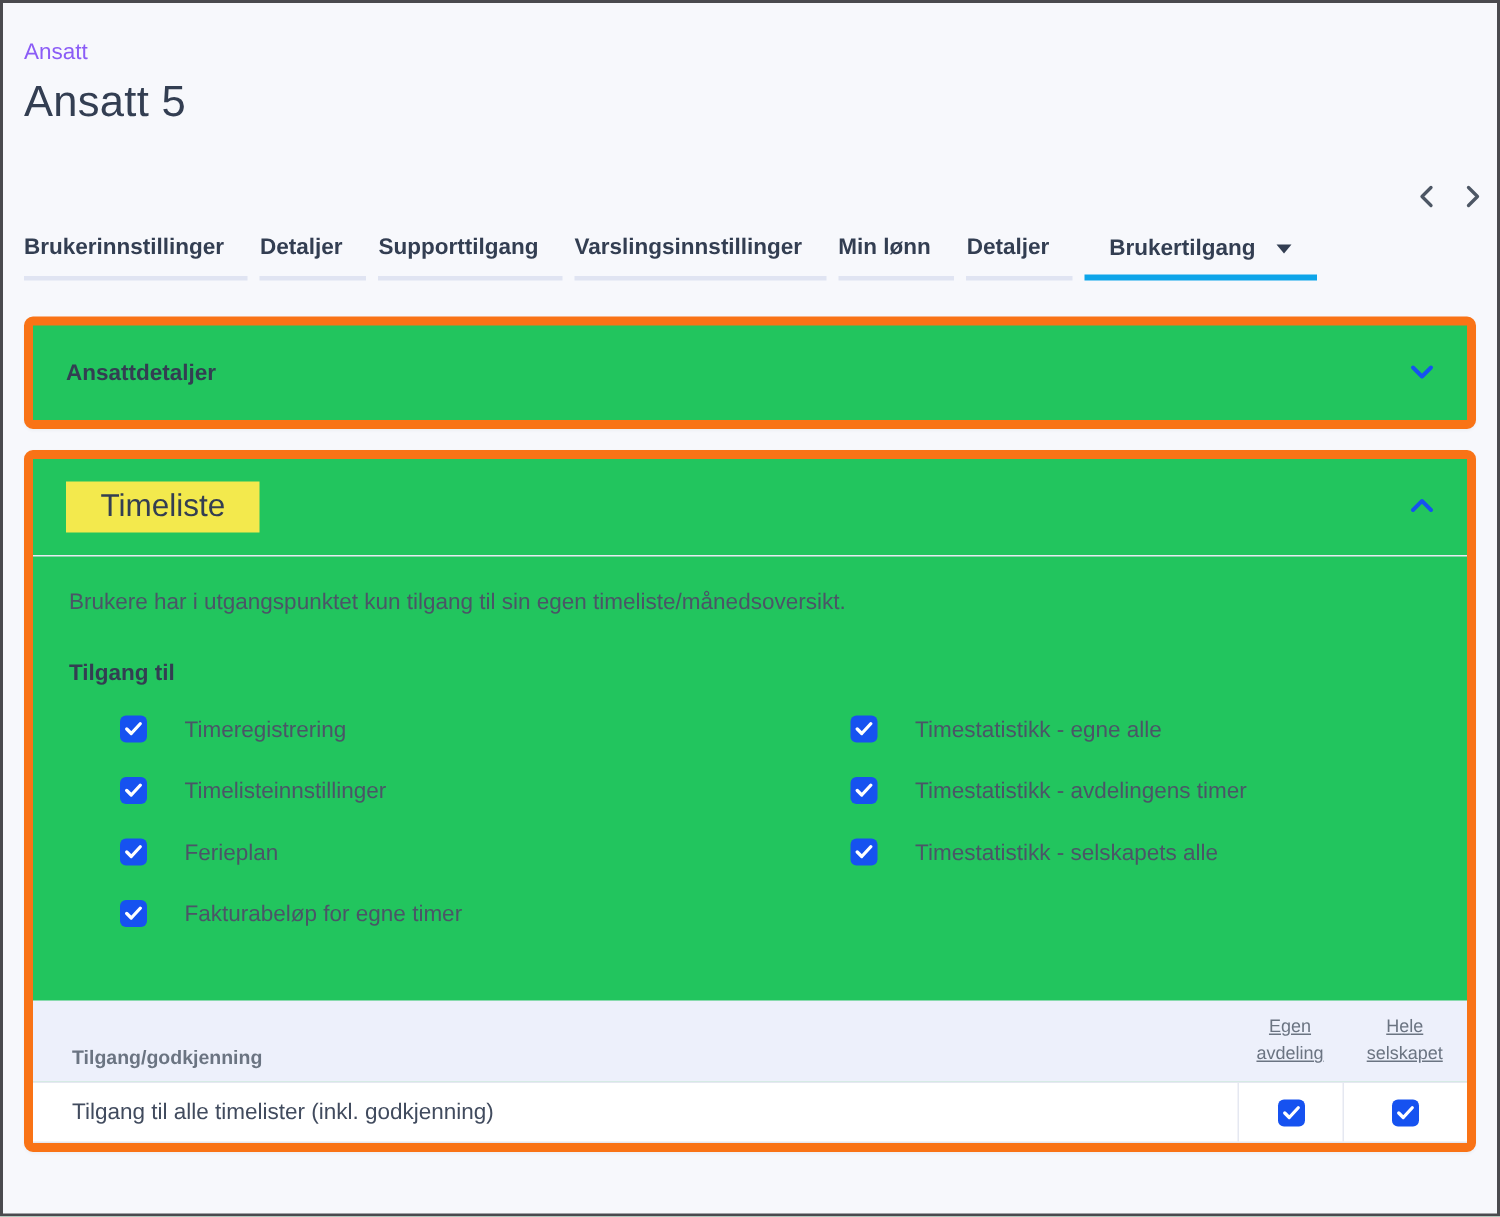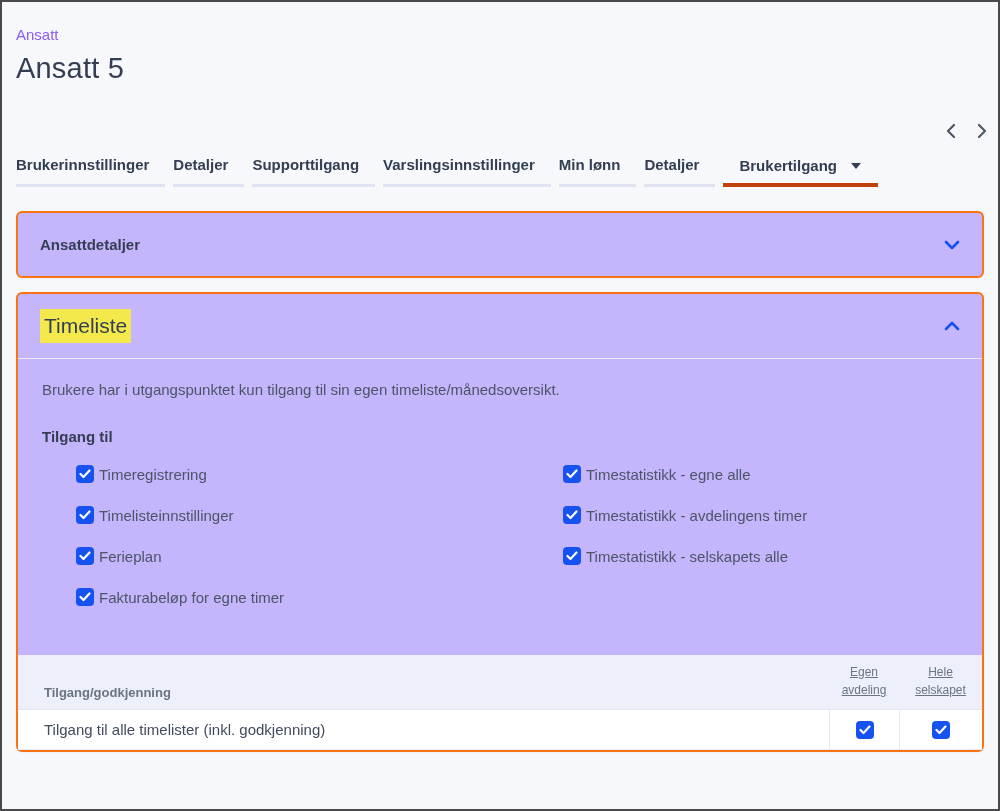--- a/index.html
+++ b/index.html
@@ -46,56 +46,56 @@
   .pager-btn svg { stroke: #4d5765; }
 
   
   .tabs { display: flex; padding: 0 14px; margin-top: 71px; align-items: flex-end; }
   .tab {
     padding: 0 16px 11px 0; margin-right: 8px;
     border-bottom: 3px solid #e0e4f2;
     font-size: 15px; font-weight: 700; color: #333e52;
     display: flex; align-items: center; cursor: pointer; white-space: nowrap;
   }
-  .tab.active { padding: 0 17px 9px 16px; border-bottom: 4px solid #c2410c; }
+  .tab.active { padding: 0 17px 9px 16px; border-bottom: 4px solid #0ea5e9; }
   .tab-caret {
     width: 0; height: 0; margin-left: 14px;
     border-left: 5px solid transparent; border-right: 5px solid transparent;
     border-top: 6px solid #333e52;
   }
 
   
   .card {
-    margin: 0 14px; background: #c4b5fd;
-    border: 2px solid #f97316; border-radius: 6px;
+    margin: 0 14px; background: #22c55e;
+    border: 6px solid #f97316; border-radius: 6px;
     box-shadow: 0 1px 2px rgba(25,39,80,.04);
   }
   .card-first { margin-top: 24px; }
   .card + .card { margin-top: 14px; }
   .card-header {
     height: 63px; padding: 0 22px;
     display: flex; align-items: center; justify-content: space-between;
     cursor: pointer;
   }
   .card-title { font-size: 15px; font-weight: 700; color: #333e52; }
   .chev svg { stroke: #1652f0; }
 
   
   .card.expanded .card-header { height: 65px; border-bottom: 1px solid #e8eaf2; }
   .hl-title {
     background: #f3e94d; color: #333e52;
     font-size: 21px; font-weight: 500;
-    padding: 5px 4px;
+    padding: 5px 23px;
   }
   .intro { margin: 22px 24px 0; font-size: 15px; color: #4b5567; }
   .access-heading { margin: 30px 24px 0; font-size: 15px; font-weight: 700; color: #333e52; }
 
   .check-grid { display: flex; margin: 20px 24px 0; }
   .check-col-left { width: 487px; flex: 0 0 auto; }
-  .check-row { display: flex; align-items: flex-end; gap: 5px; height: 18px; margin-bottom: 23px; padding-left: 34px; }
+  .check-row { display: flex; align-items: flex-end; gap: 25px; height: 18px; margin-bottom: 23px; padding-left: 34px; }
   .check-label { font-size: 15px; color: #4b5567; }
 
   .checkbox {
     width: 18px; height: 18px; flex: 0 0 auto;
     background: #1652f0; border-radius: 4px;
     display: inline-flex; align-items: center; justify-content: center;
     cursor: pointer;
   }
   .checkbox svg { display: block; }
 

